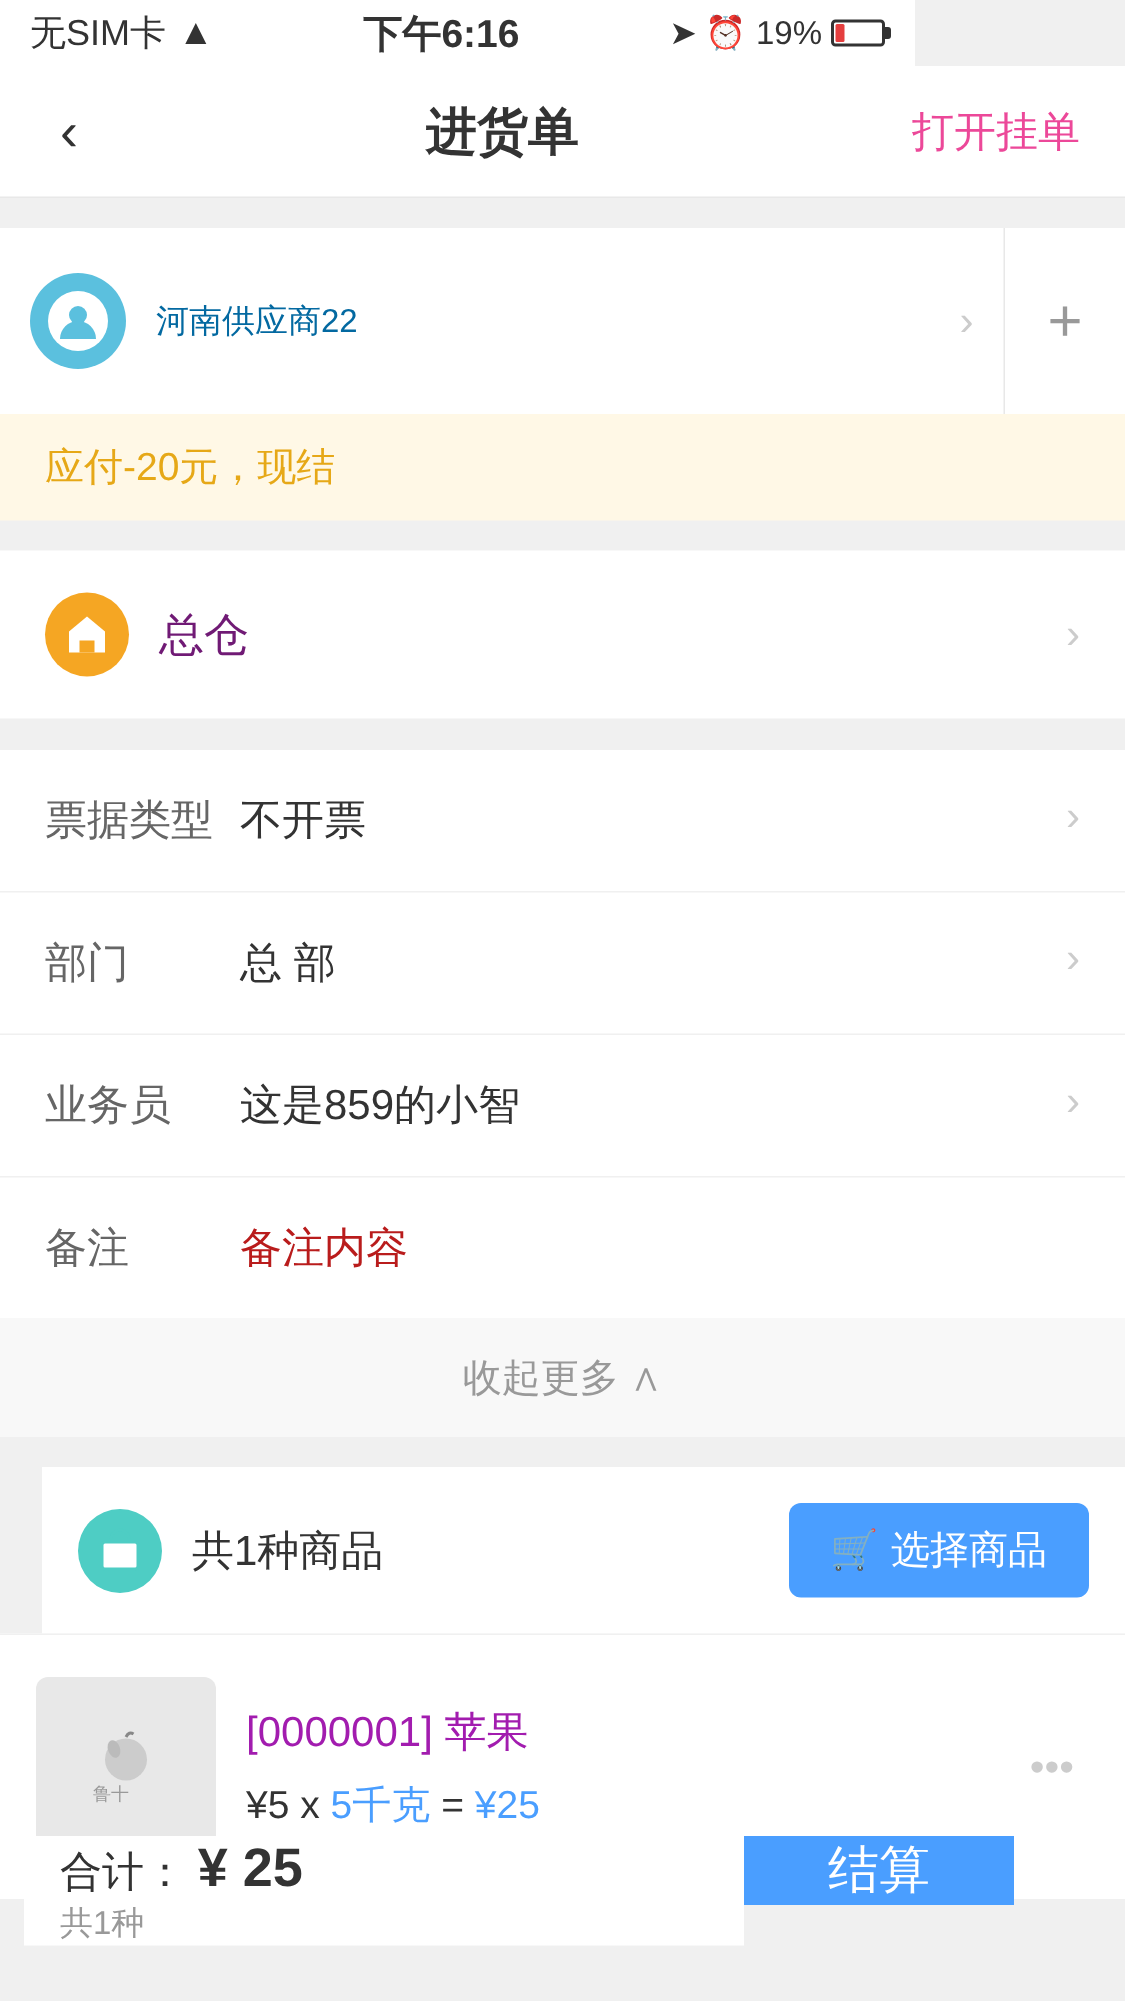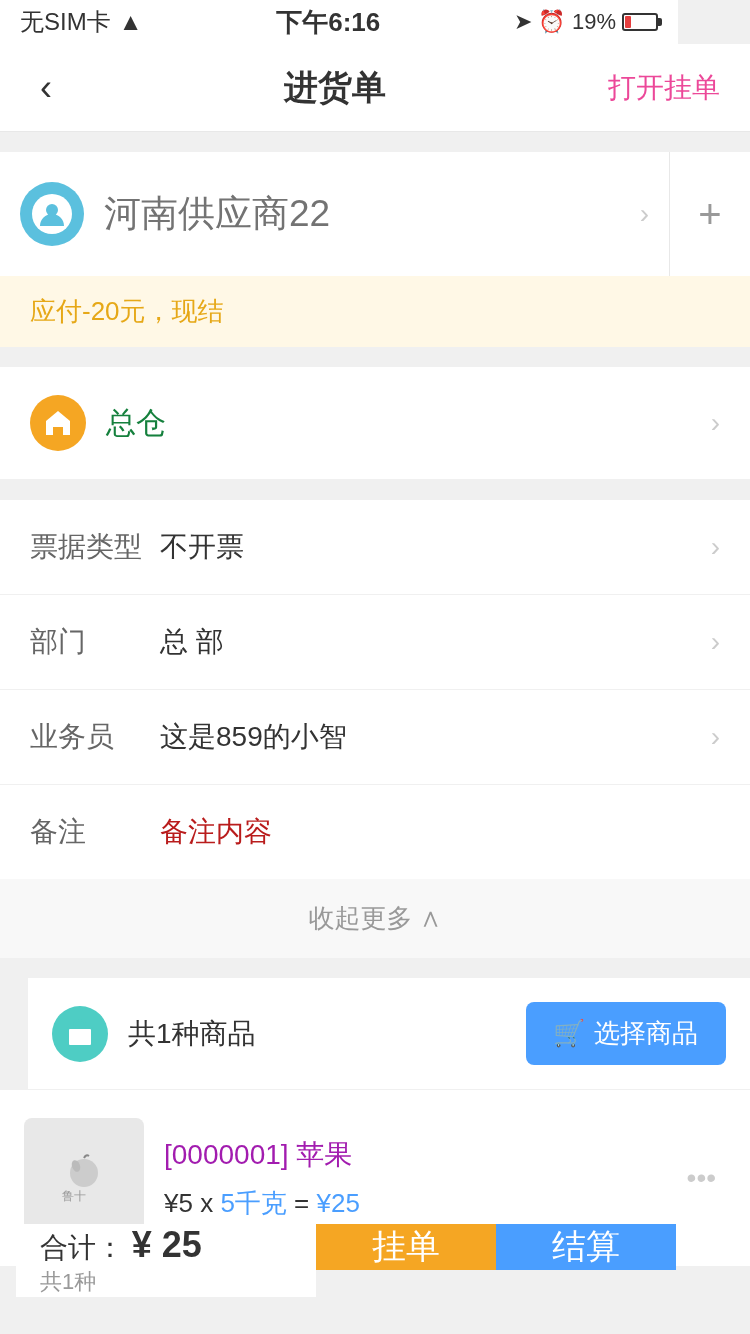--- a/index.html
+++ b/index.html
@@ -9,21 +9,21 @@
       min-height: 1334px;
       font-family: -apple-system, "PingFang SC", "Helvetica Neue", Arial, sans-serif;
       background: #f0f0f0;
       font-size: 28px;
       color: #333;
       overflow-x: hidden;
     }
 
     
     .status-bar {
-      width: 678px;
+      width: 610px;
       height: 44px;
       background: #fff;
       display: flex;
       align-items: center;
       justify-content: space-between;
       padding: 0 20px;
       font-size: 24px;
       font-weight: 500;
     }
     .status-left { display: flex; align-items: center; gap: 8px; }
@@ -109,22 +109,22 @@
       margin-right: 20px;
       flex-shrink: 0;
     }
     .supplier-avatar-icon {
       width: 40px; height: 40px;
       border-radius: 50%;
       background: #fff;
       display: flex; align-items: center; justify-content: center;
     }
     .supplier-name {
-      font-size: 37px;
-      color: #737373;
+      font-size: 22px;
+      color: #0369a1;
       flex: 1;
     }
     .chevron-right {
       color: #ccc;
       font-size: 28px;
       margin-left: 10px;
     }
     .supplier-add {
       width: 80px;
       display: flex;
@@ -155,32 +155,32 @@
     .warehouse-icon {
       width: 56px; height: 56px;
       border-radius: 50%;
       background: #f5a623;
       display: flex; align-items: center; justify-content: center;
       margin-right: 20px;
       flex-shrink: 0;
     }
     .warehouse-name {
       font-size: 30px;
-      color: #15803d;
+      color: #701a75;
       flex: 1;
     }
 
     
     .form-section {
       background: #fff;
       margin-top: 20px;
     }
     .form-row {
       display: flex;
-      align-items: center;
+      align-items: flex-start;
       padding: 28px 30px;
       border-bottom: 1px solid #f0f0f0;
       cursor: pointer;
     }
     .form-row:last-child {
       border-bottom: none;
     }
     .form-label {
       font-size: 28px;
       color: #666;
@@ -468,19 +468,16 @@
 <div class="bottom-spacer"></div>
 
 <div class="footer">
   <div class="footer-total">
     <div>
       <span>合计：</span>
       <span class="footer-total-amount">¥ 25</span>
     </div>
     <div class="footer-total-sub">共1种</div>
   </div>
-  <div class="footer-btn-hang">
-    <span>挂单</span>
-  </div>
   <div class="footer-btn-checkout">
     <span>结算</span>
   </div>
 </div>
 
 </body></html>

